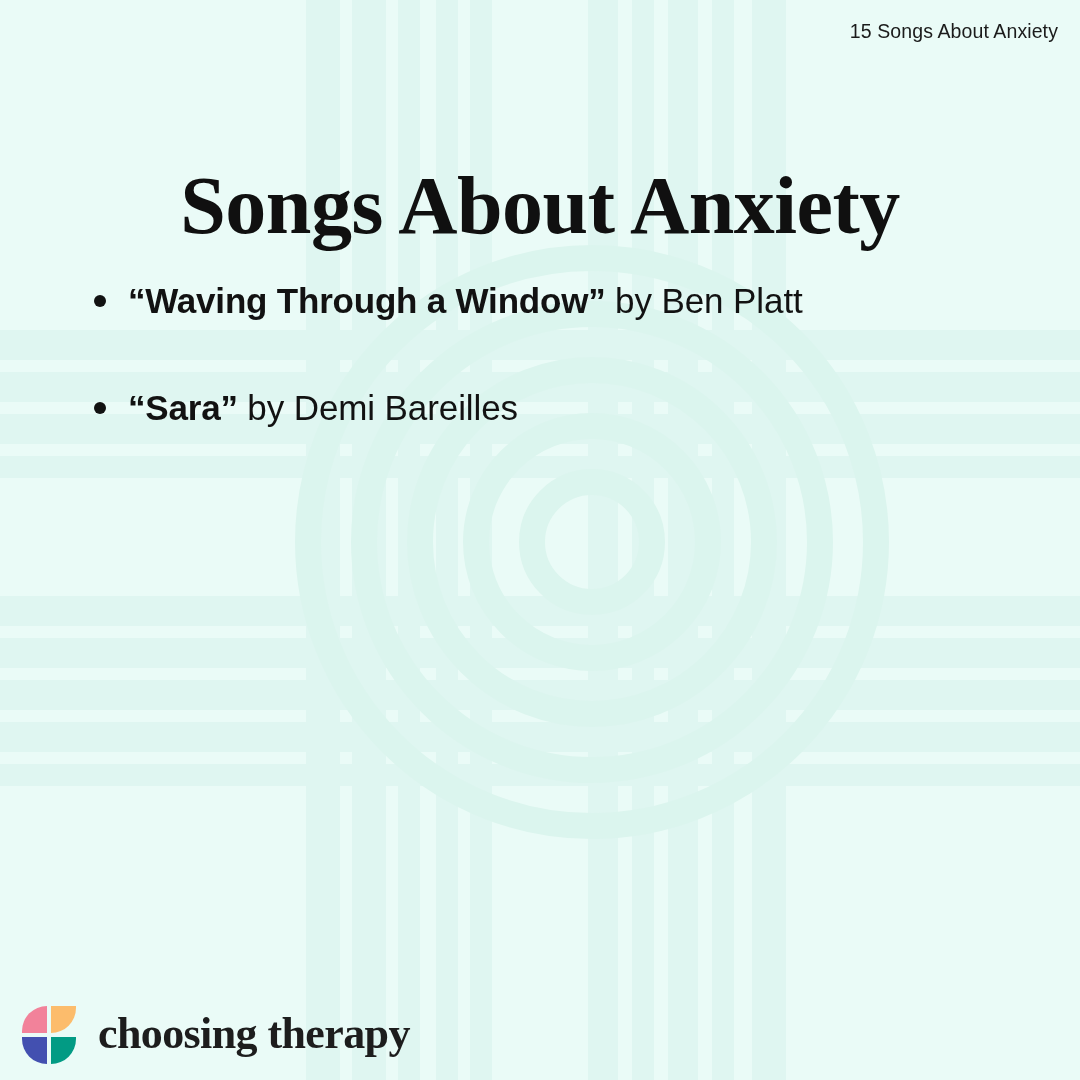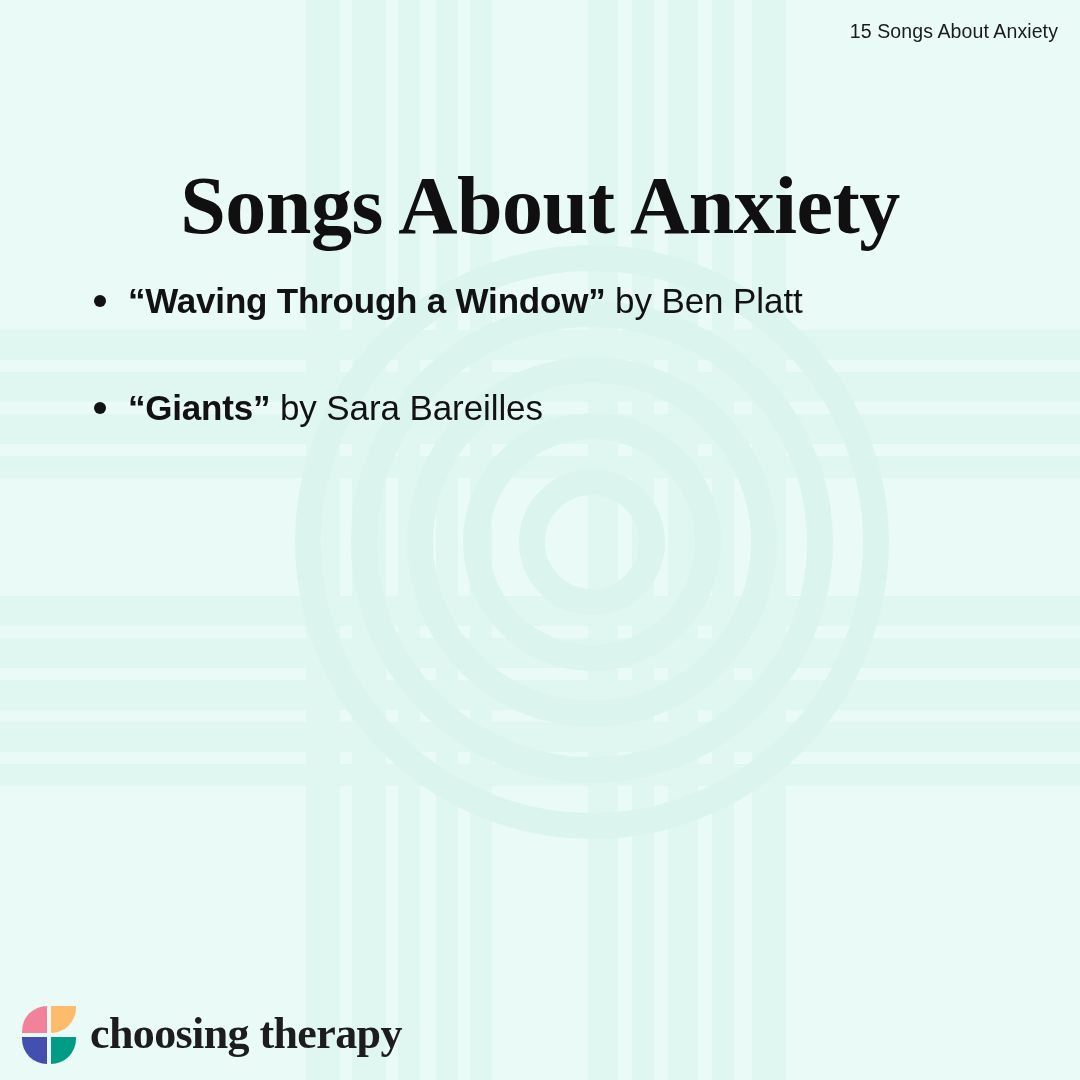--- a/index.html
+++ b/index.html
@@ -112,21 +112,21 @@
     letter-spacing: -0.1px;
   }
 
   
   .logo {
     position: absolute;
     left: 22px;
     bottom: 14px;
     display: flex;
     align-items: center;
-    gap: 12px;
+    gap: 20px;
   }
 
   .logo-mark {
     position: relative;
     width: 56px;
     height: 60px;
     flex: 0 0 auto;
   }
 
   .logo-q {
@@ -227,21 +227,21 @@
 
   <h1 class="title">Songs About Anxiety</h1>
 
   <ul class="song-list">
     <li class="song-item">
       <span class="song-bullet"></span>
       <span class="song-title">“Waving Through a Window”</span><span class="song-artist"> by Ben Platt</span>
     </li>
     <li class="song-item">
       <span class="song-bullet"></span>
-      <span class="song-title">“Giants”</span><span class="song-artist"> by Sara Bareilles</span>
+      <span class="song-title">“Sara”</span><span class="song-artist"> by Demi Bareilles</span>
     </li>
   </ul>
 
   <div class="logo">
     <div class="logo-mark">
       <span class="logo-q tl"></span>
       <span class="logo-q tr"></span>
       <span class="logo-q bl"></span>
       <span class="logo-q br"></span>
     </div>

